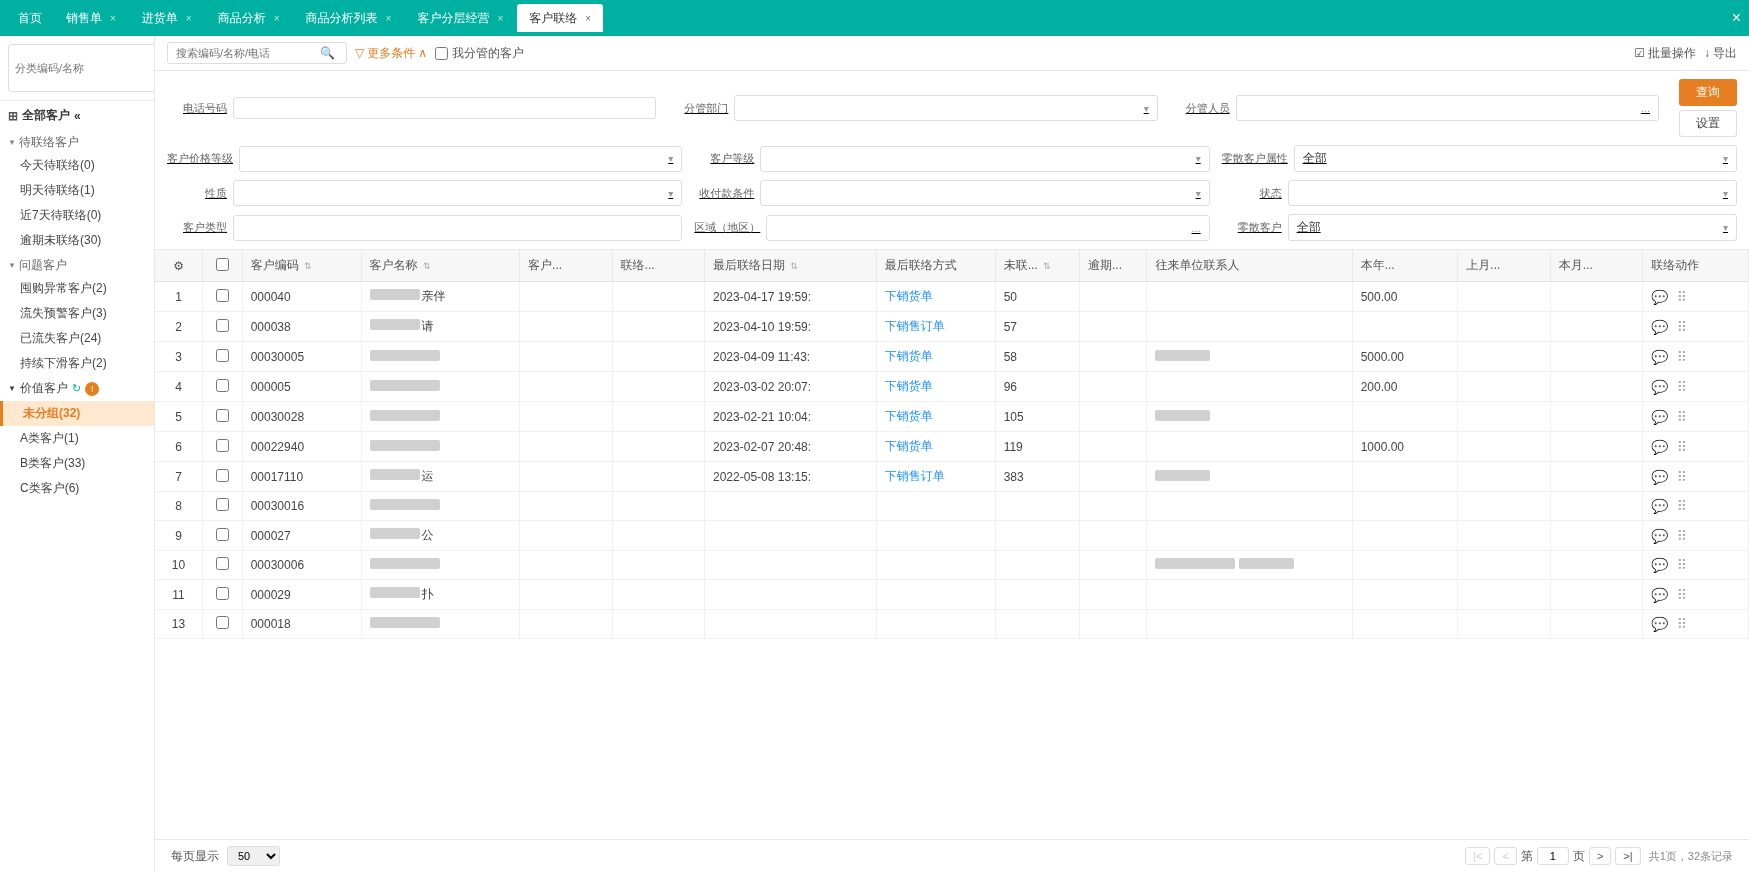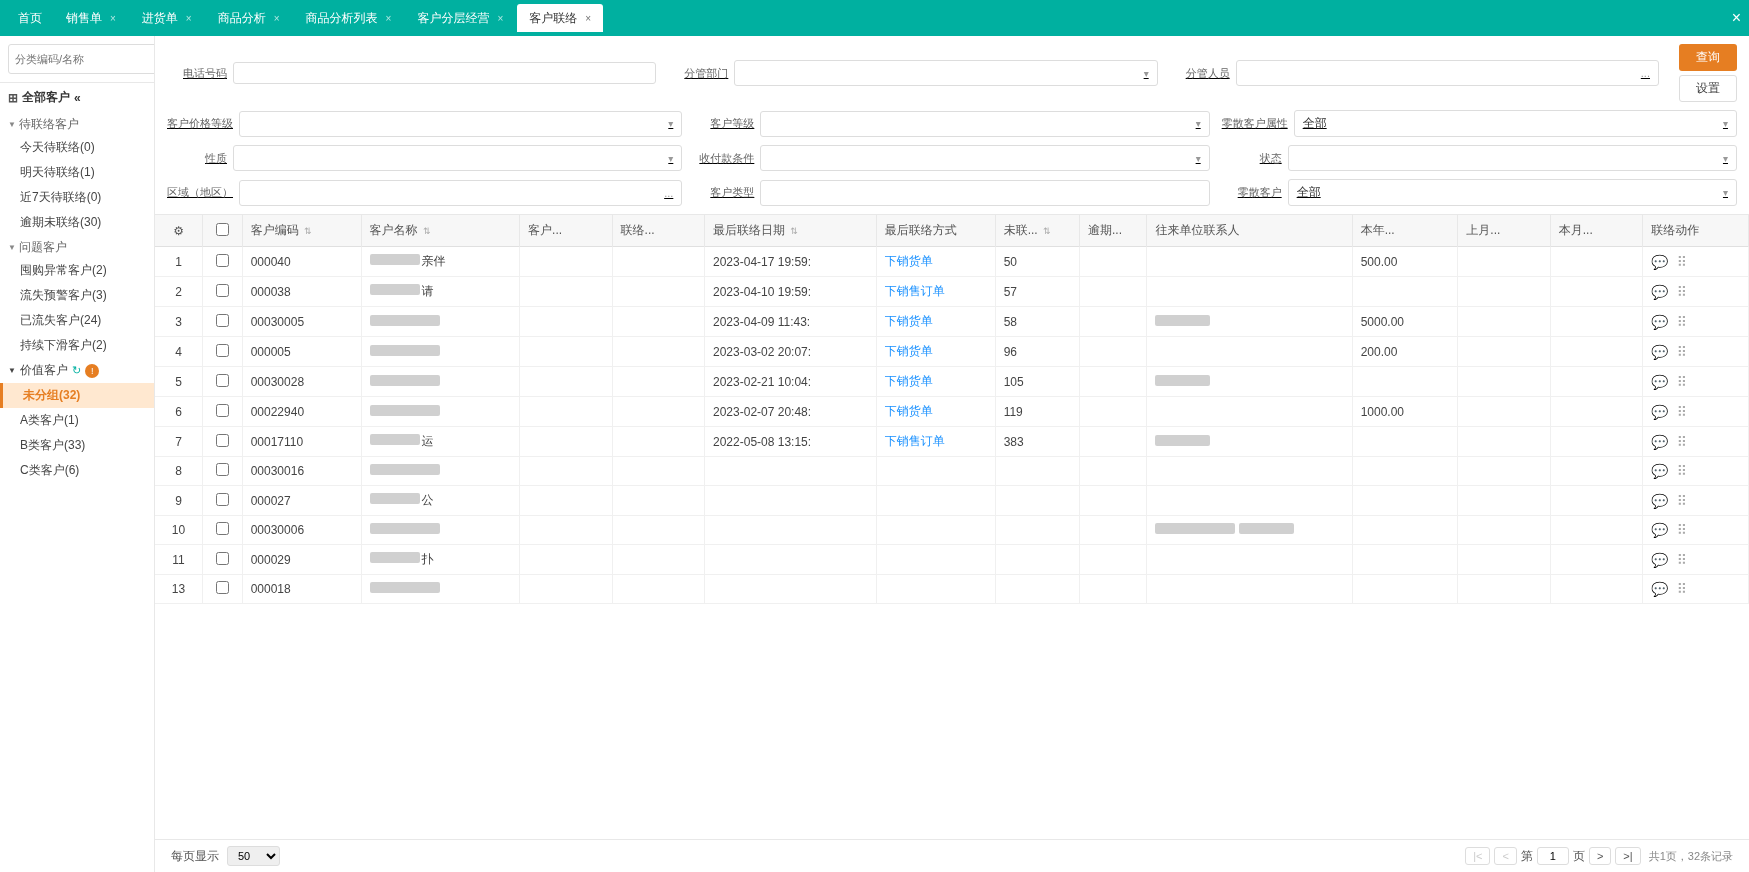--- a/index.html
+++ b/index.html
@@ -50,21 +50,21 @@
       padding: 8px;
       border-bottom: 1px solid #e8e8e8;
       display: flex;
       align-items: center;
       gap: 4px;
     }
     .sidebar-search input {
       flex: 1;
       border: 1px solid #ddd;
       border-radius: 3px;
-      padding: 8px 6px;
+      padding: 17px 6px;
       font-size: 11px;
       outline: none;
       color: #999;
     }
     .sidebar-tree { flex: 1; overflow-y: auto; }
     .tree-all-customers {
       padding: 6px 8px;
       display: flex;
       align-items: center;
       gap: 4px;
@@ -443,20 +443,45 @@
         <span>B类客户(33)</span>
       </div>
       <div class="tree-item">
         <span>C类客户(6)</span>
       </div>
     </div>
   </div>
 
   <div class="content-area">
 
+    <div class="filter-bar">
+      <div class="filter-search-box">
+        <input type="text" placeholder="搜索编码/名称/电话" style="">
+        <span style="color:#00b0a0;">🔍</span>
+      </div>
+      <div class="more-conditions">
+        <span style="color:#e67e22;">▽</span>
+        <span>更多条件</span>
+        <span>∧</span>
+      </div>
+      <div class="my-customers">
+        <input type="checkbox" style="">
+        <span>我分管的客户</span>
+      </div>
+      <div class="toolbar-right">
+        <div class="batch-op-btn">
+          <span>☑</span>
+          <span>批量操作</span>
+        </div>
+        <div class="export-btn">
+          <span>↓</span>
+          <span>导出</span>
+        </div>
+      </div>
+    </div>
 
     <div class="filter-panel">
 
       <div class="filter-row">
         <div class="filter-field">
           <label>电话号码</label>
           <input type="text" class="filter-field" style="">
         </div>
         <div class="filter-field">
           <label>分管部门</label>
@@ -512,28 +537,28 @@
         <div class="filter-field">
           <label>状态</label>
           <div class="select-box">
             <span class="arrow">▾</span>
           </div>
         </div>
       </div>
 
       <div class="filter-row">
         <div class="filter-field">
-          <label>区域（地区）</label>
-          <div class="select-box with-dots"></div>
-        </div>
-        <div class="filter-field">
           <label>客户类型</label>
           <div class="select-box">
             <span class="arrow"></span>
           </div>
+        </div>
+        <div class="filter-field">
+          <label>区域（地区）</label>
+          <div class="select-box with-dots"></div>
         </div>
         <div class="filter-field">
           <label>零散客户</label>
           <div class="select-box">
             <span>全部</span>
             <span class="arrow">▾</span>
           </div>
         </div>
       </div>
     </div>

